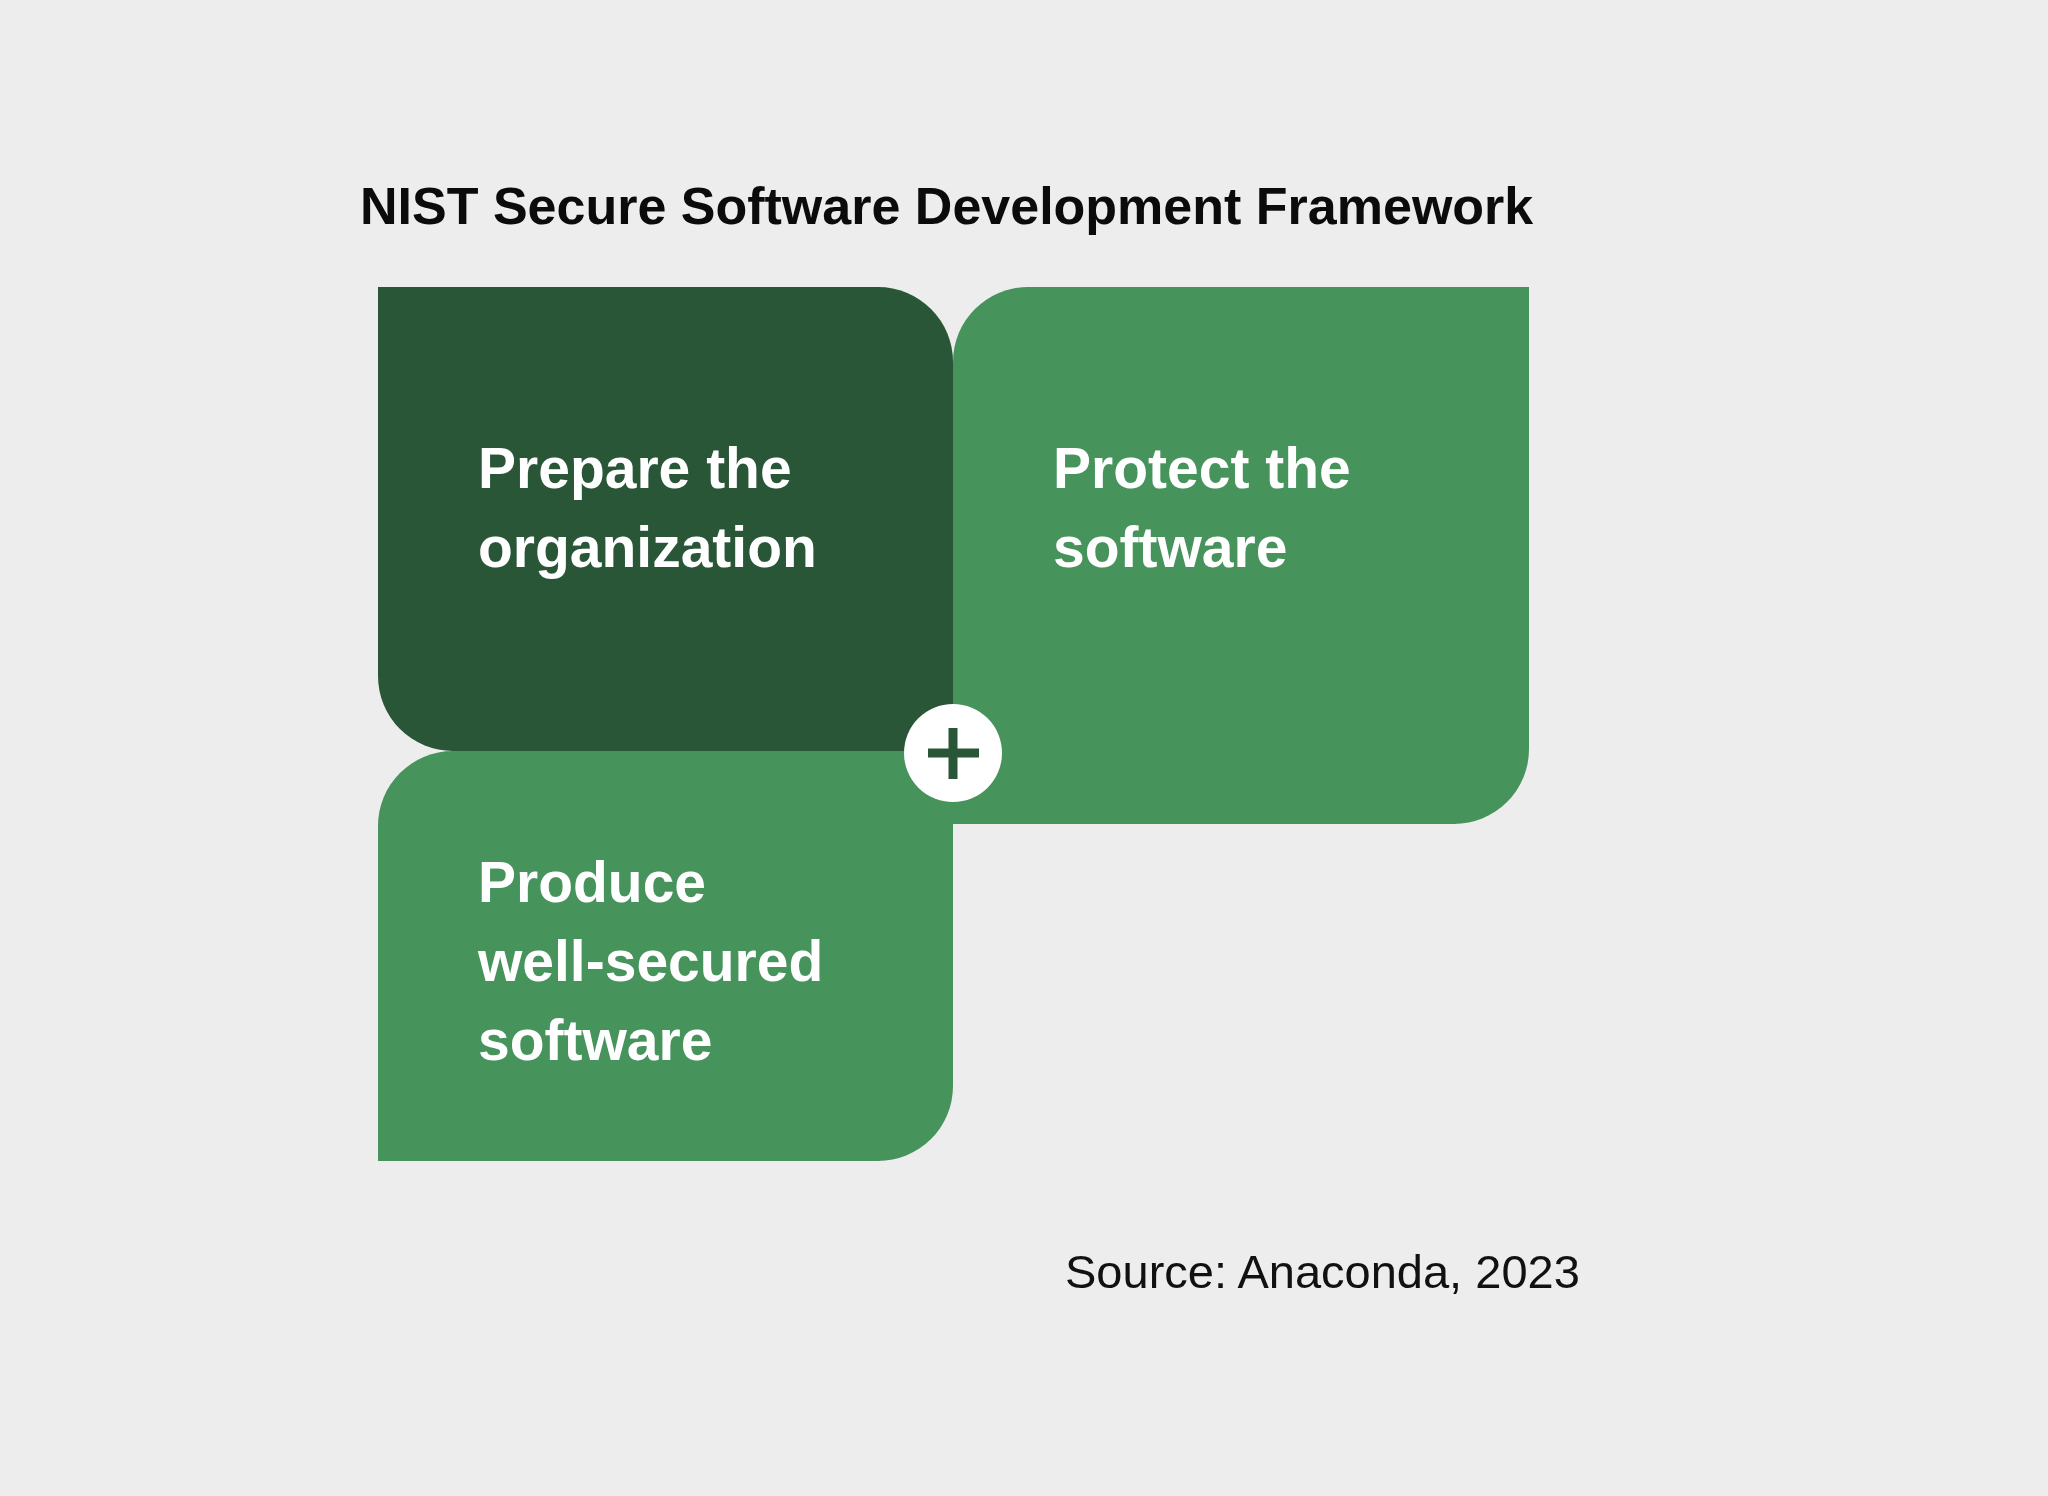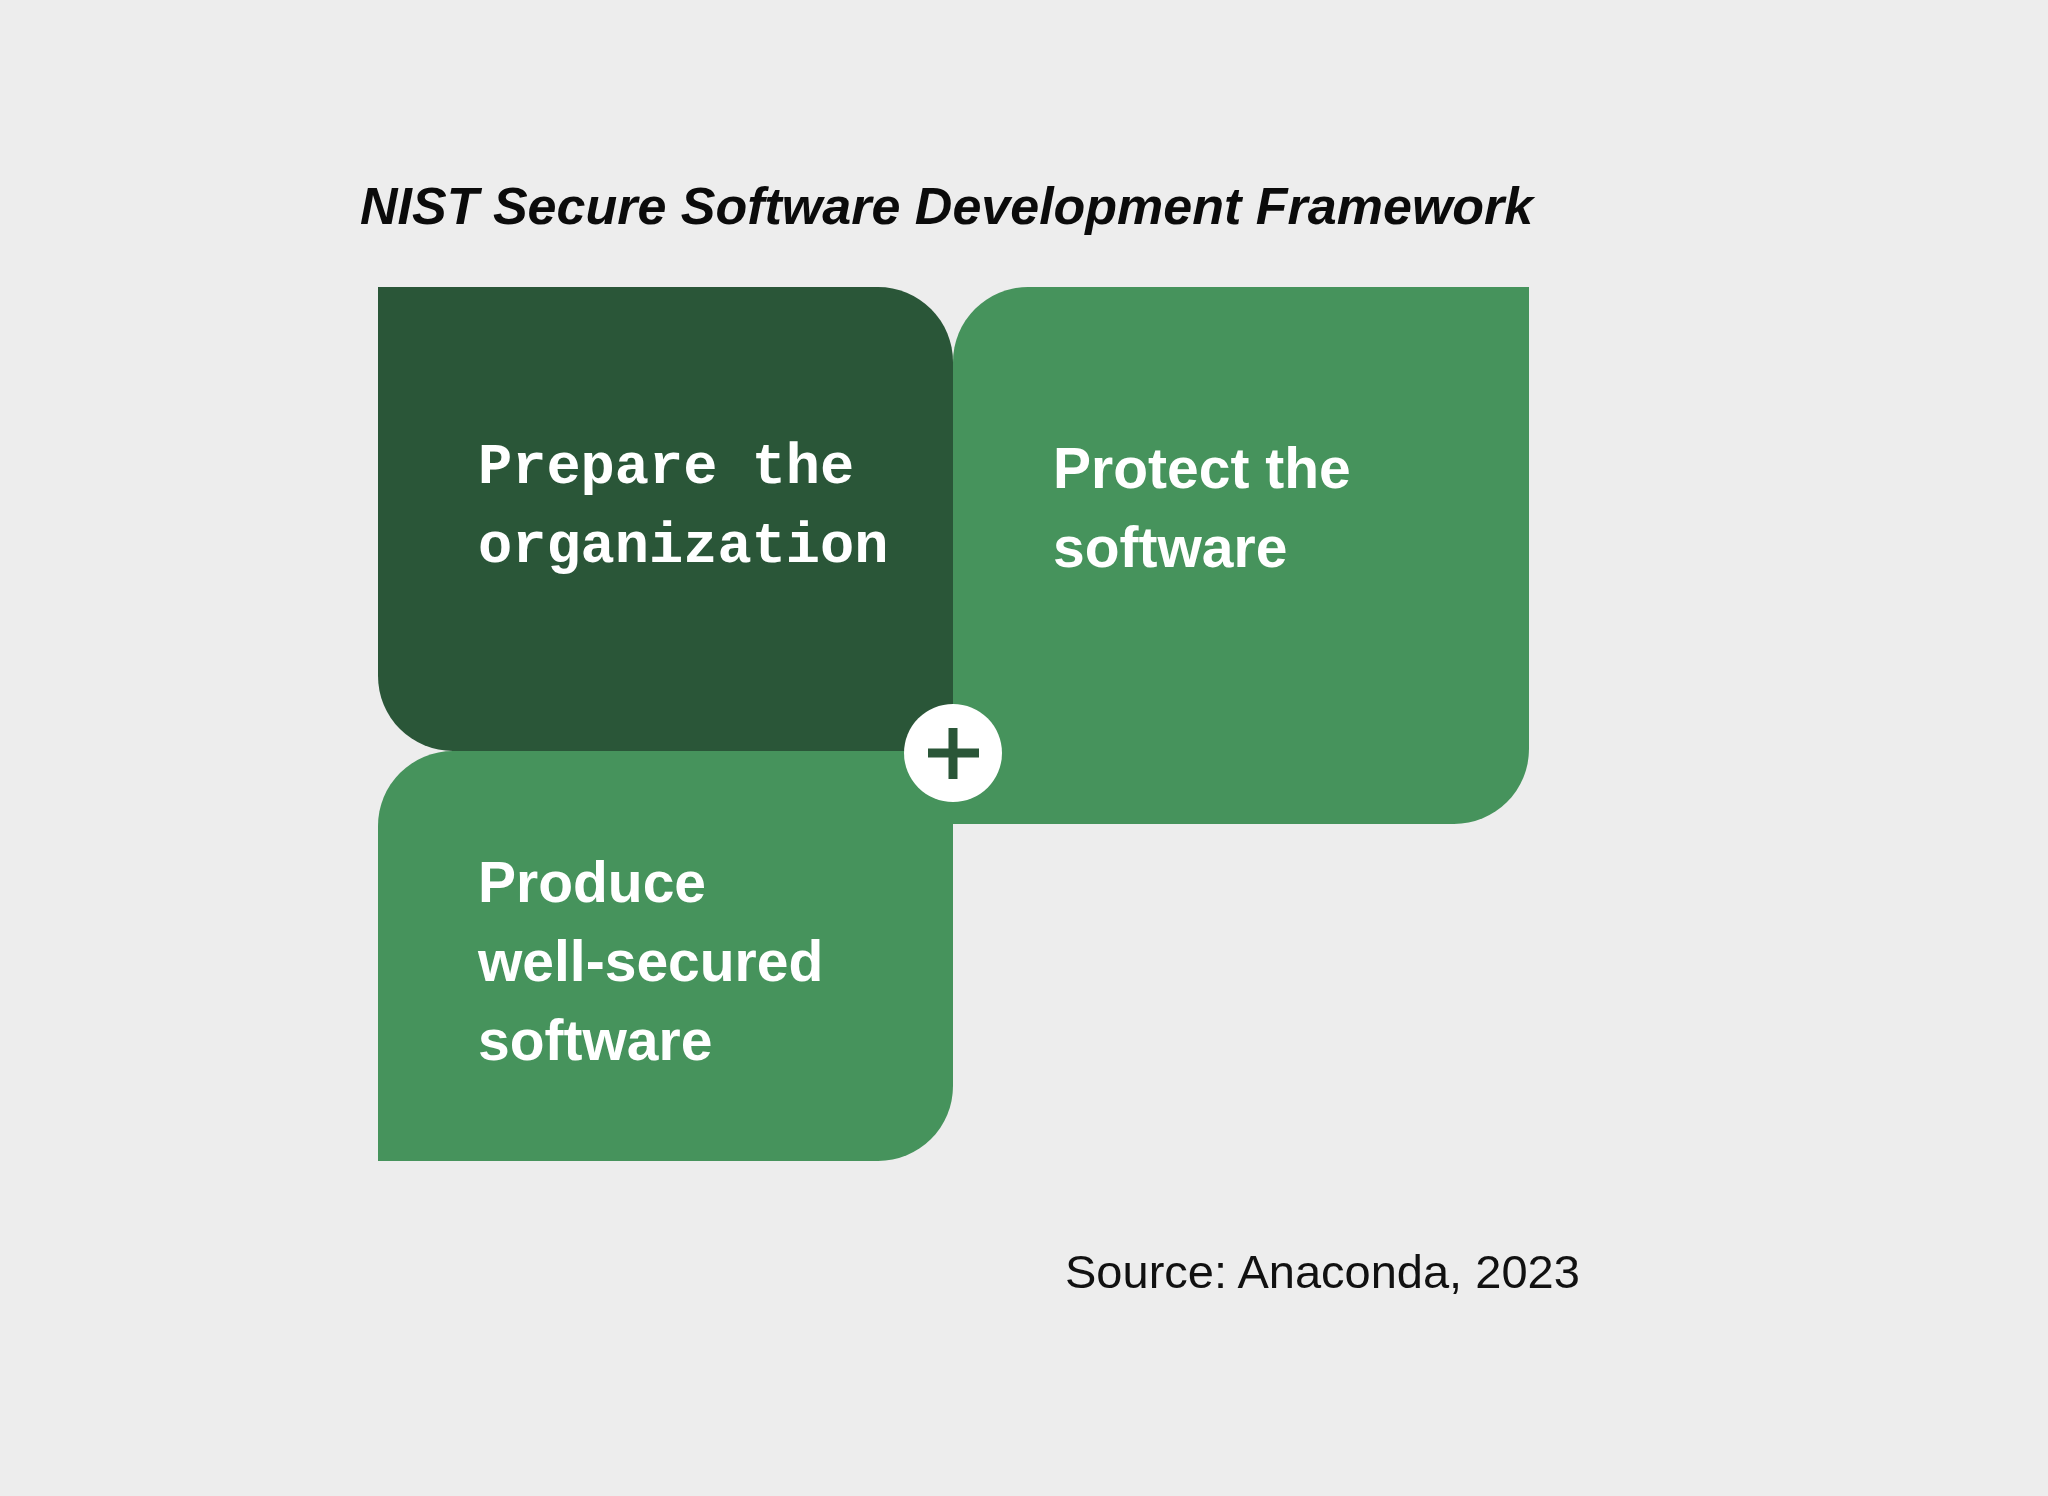--- a/index.html
+++ b/index.html
@@ -19,31 +19,30 @@
     position: absolute;
     left: 360px;
     top: 176px;
     margin: 0;
     font-size: 52px;
     line-height: 60px;
     font-weight: 700;
     color: var(--title-text, #0B0B0B);
     letter-spacing: 0;
     white-space: nowrap;
-    font-style: italic;
   }
   .quad {
     position: absolute;
     box-sizing: border-box;
   }
   .quad-dark   { background: var(--dark-green, #2A5638); }
   .quad-medium { background: var(--medium-green, #46935C); }
 
   
-  .quad-prepare { left: 378px; top: 287px; width: 575px; height: 464px; border-radius: 0 75px 0 75px; font-family: Liberation Mono, monospace; }
+  .quad-prepare { left: 378px; top: 287px; width: 575px; height: 464px; border-radius: 0 75px 0 75px; }
   .quad-protect { left: 953px; top: 287px; width: 576px; height: 537px; border-radius: 75px 0 75px 0; }
   .quad-produce { left: 378px; top: 751px; width: 575px; height: 410px; border-radius: 75px 0 75px 0; }
   .quad-respond { left: 953px; top: 751px; width: 576px; height: 465px; border-radius: 0 75px 0 75px; }
 
   .quad-label {
     color: var(--text-on-green, #FFFFFF);
     font-size: 57px;
     line-height: 79px;
     font-weight: 700;
     white-space: pre-line;

